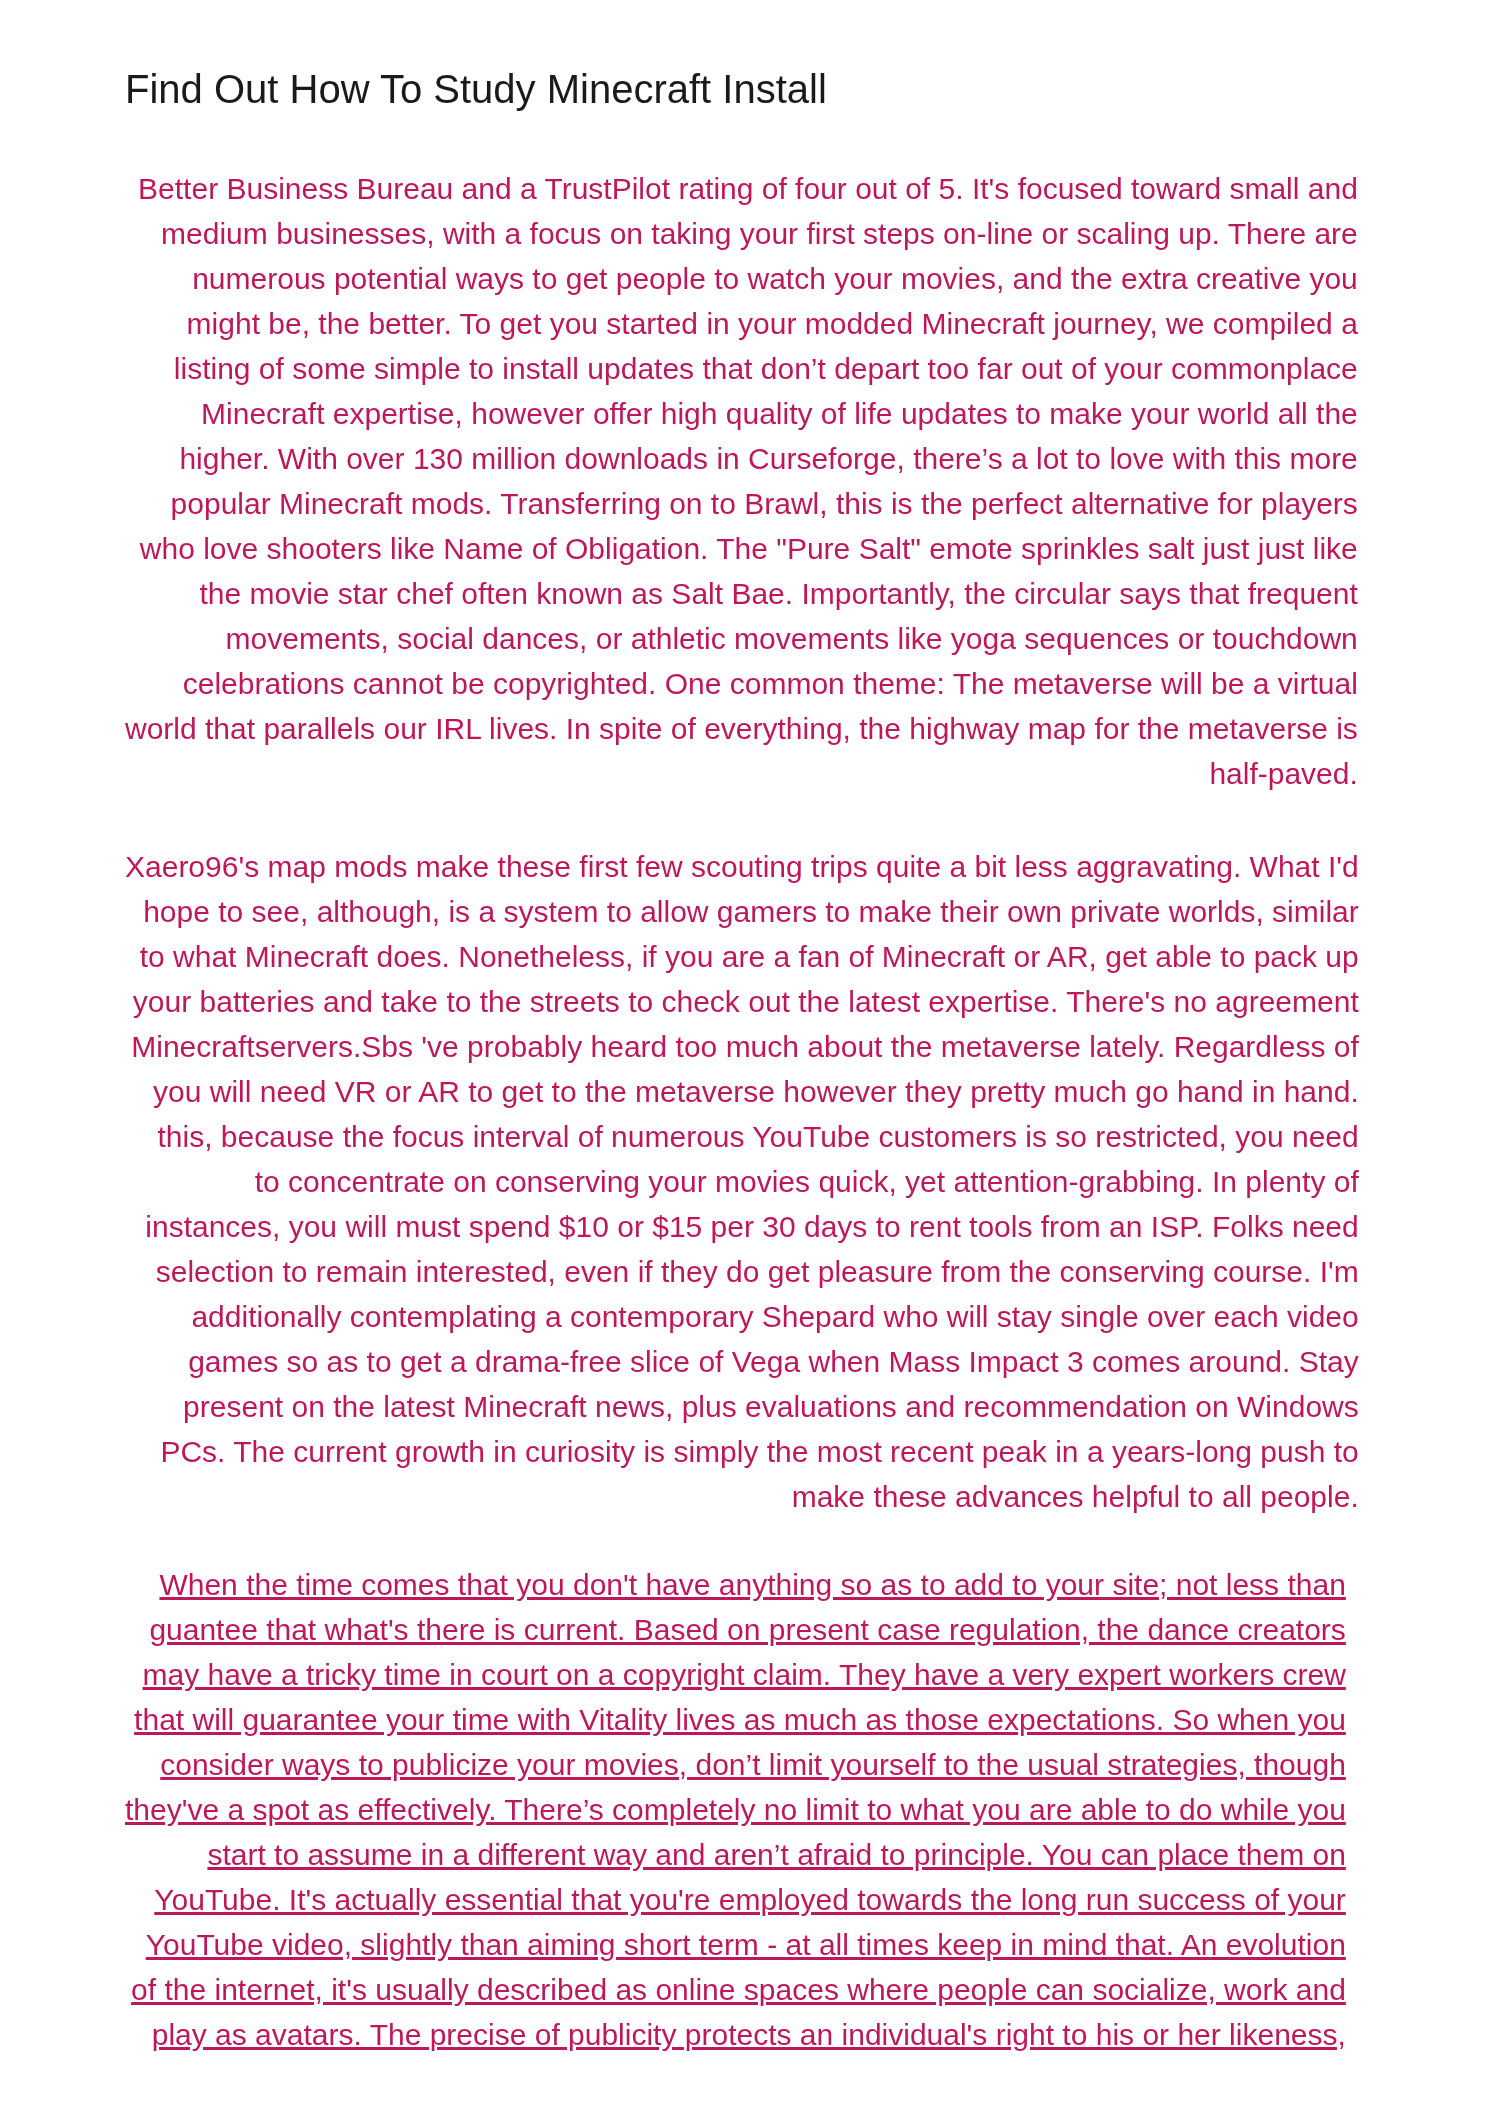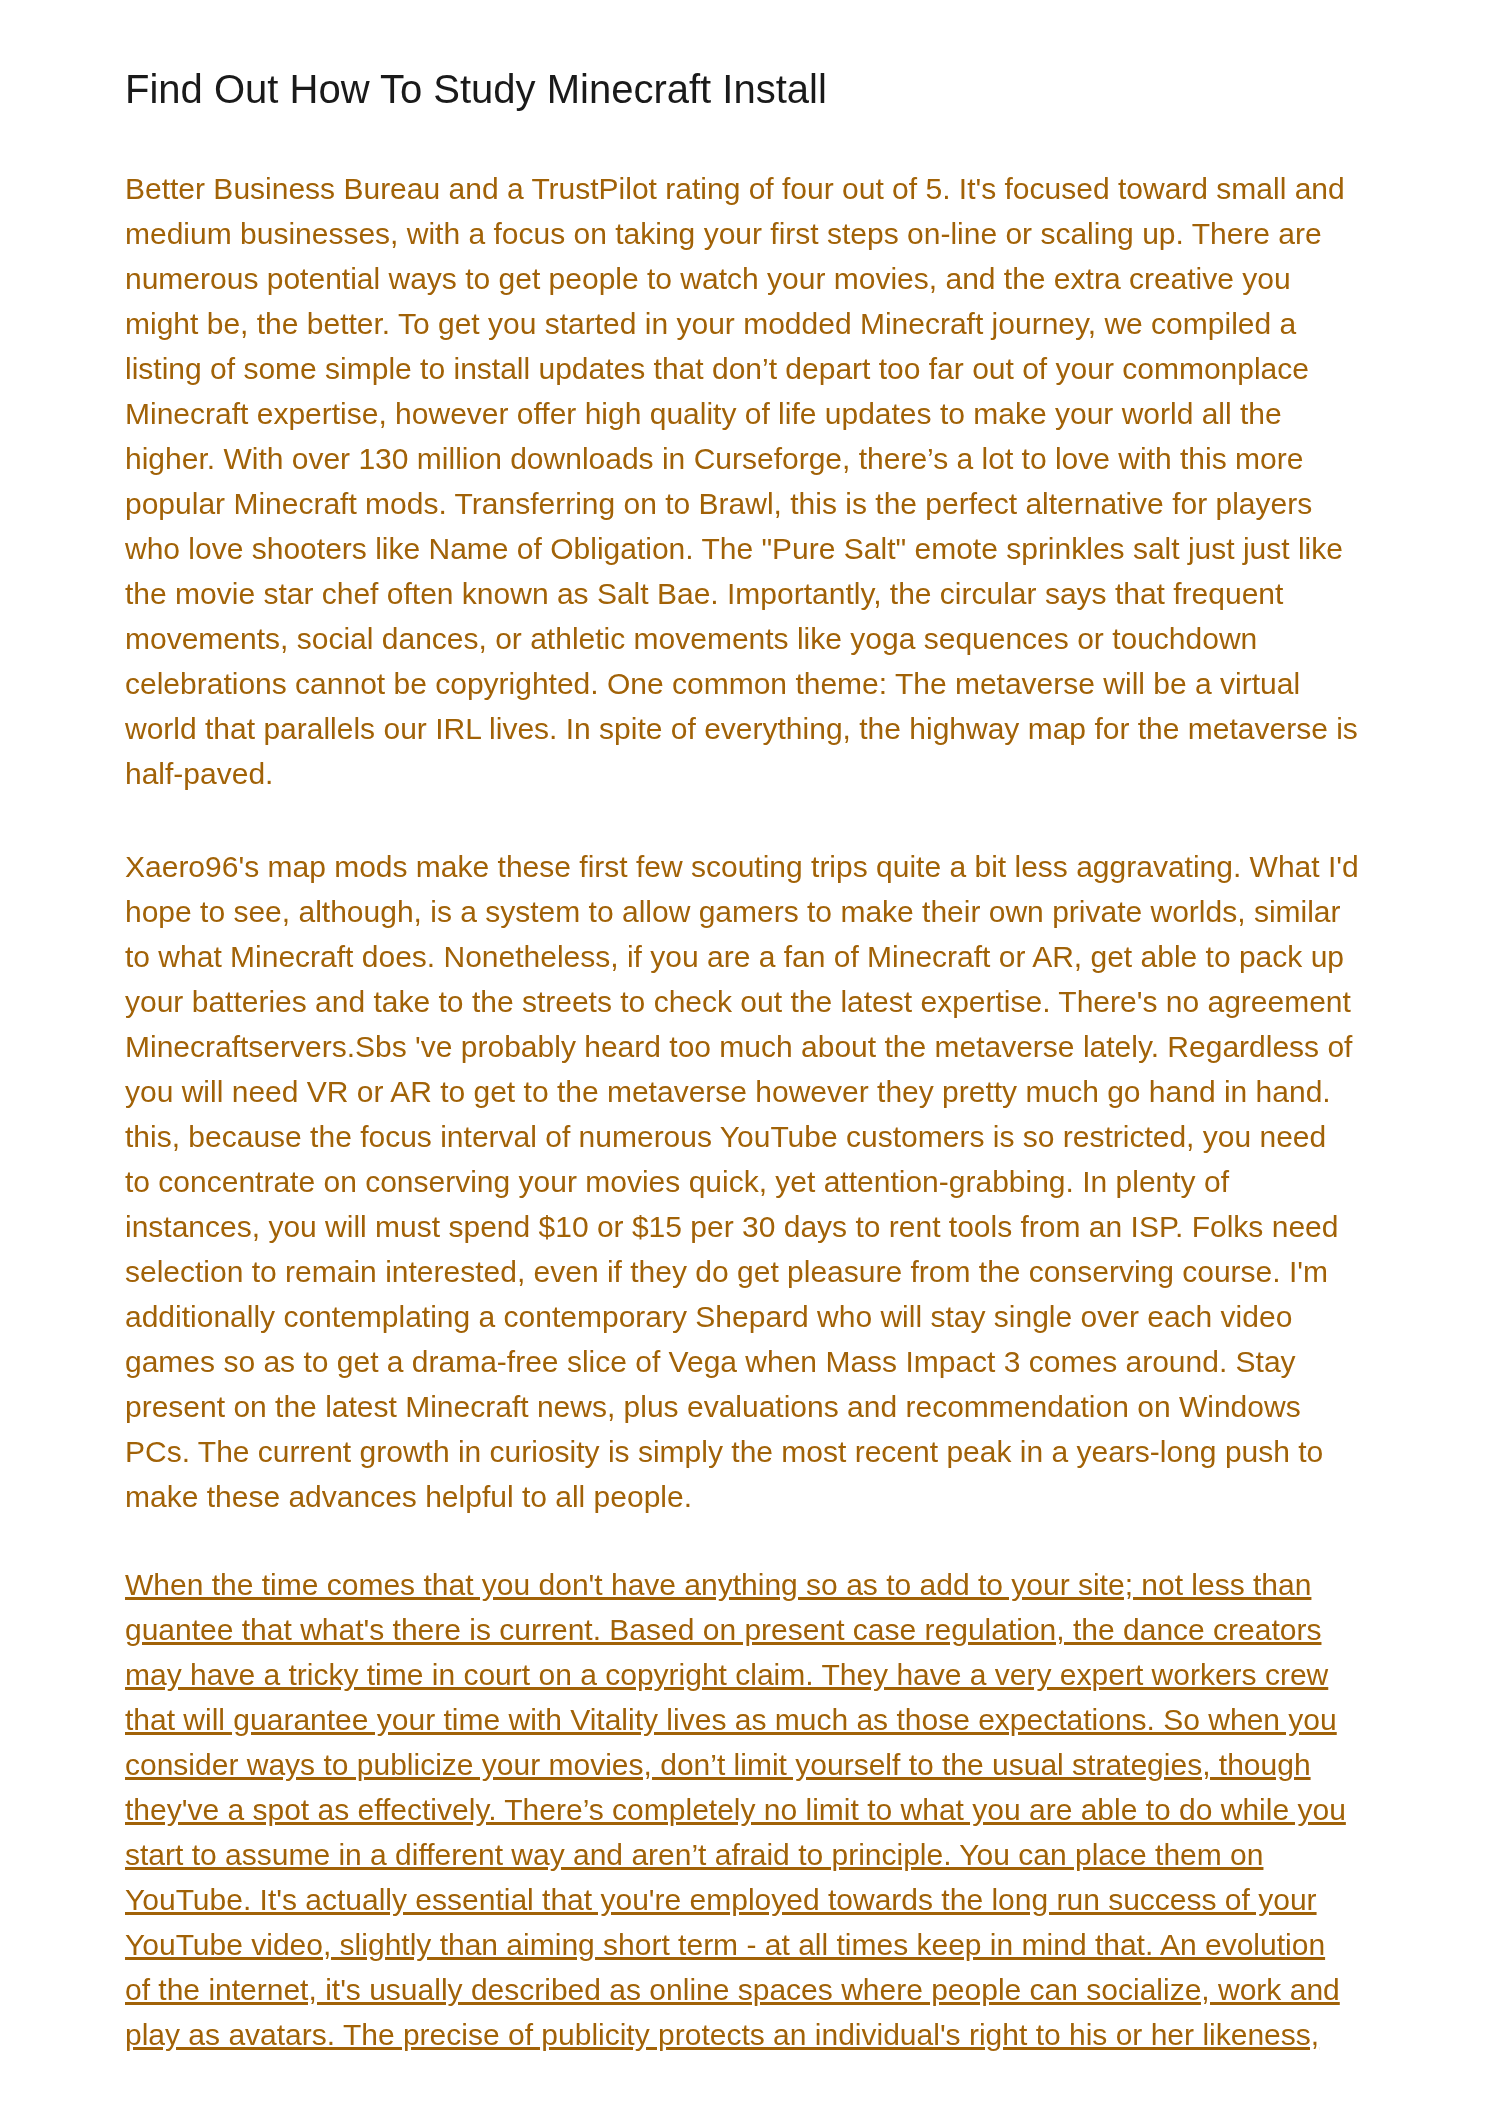--- a/index.html
+++ b/index.html
@@ -5,39 +5,39 @@
   html, body { margin: 0; padding: 0; }
   body {
     width: 1500px;
     height: 2123px;
     background: #ffffff;
     color: #1a1a1a;
     font-family: "Liberation Sans", sans-serif;
     position: relative;
     overflow: hidden;
   }
-  .page { position: absolute; inset: 0; }
+  .page { position: absolute; inset: 0; text-align: right; }
   .title {
     position: absolute;
     left: 125px;
     top: 65px;
     margin: 0;
     font-size: 40px;
     line-height: 48px;
     font-weight: 400;
     white-space: nowrap;
     color: #1a1a1a;
   }
   .para {
     position: absolute;
     left: 125px;
     font-size: 30px;
     line-height: 45px;
     font-weight: 400;
-    color: #a16207;
+    color: #be185d;
   }
   .para .line { white-space: nowrap; }
   .p1 { top: 166px; }
   .p2 { top: 844px; }
   .p3 { top: 1562px; text-decoration: underline; }
 </style>
 </head>
 <body>
 
 <main class="page">

